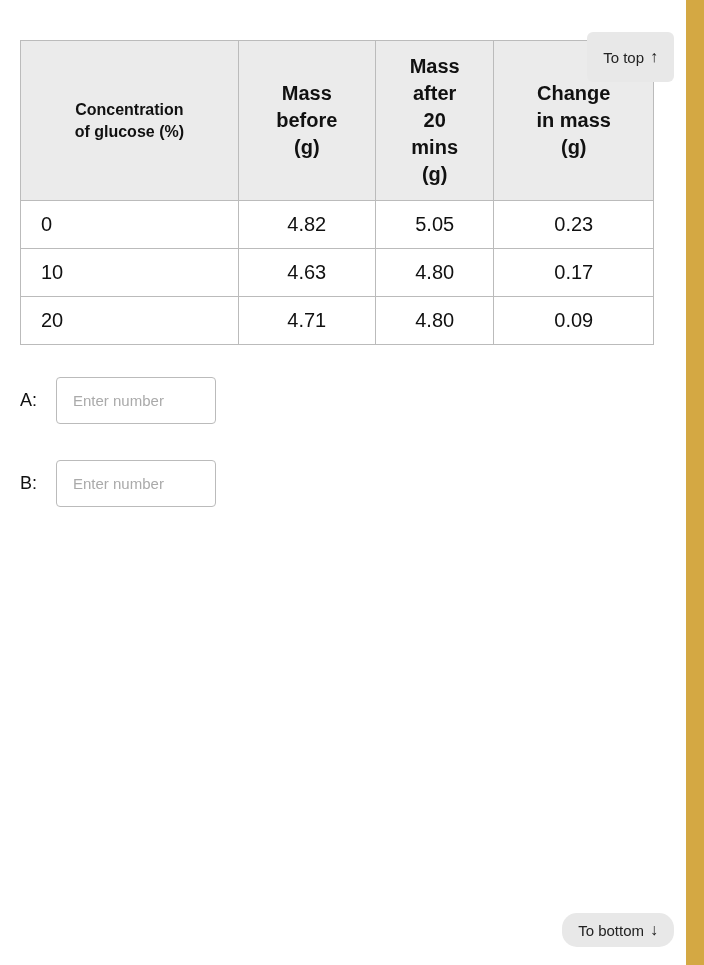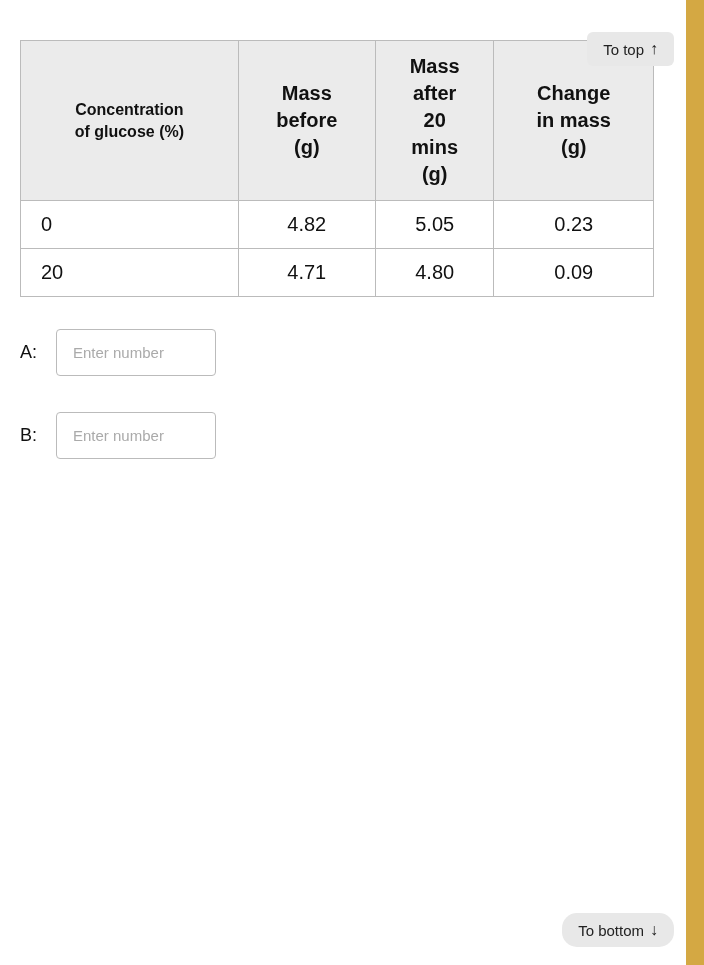--- a/index.html
+++ b/index.html
@@ -35,21 +35,21 @@
       background: #d4a843;
     }
 
     .to-top-btn {
       position: absolute;
       top: 32px;
       right: 30px;
       background: #e8e8e8;
       border: none;
       border-radius: 6px;
-      padding: 8px 16px;
+      padding: 16px 16px;
       font-size: 15px;
       font-weight: 500;
       cursor: pointer;
       display: flex;
       align-items: center;
       gap: 6px;
       color: #222;
       z-index: 10;
     }
 
@@ -189,20 +189,26 @@
       </tr>
     </thead>
     <tbody id="table-body">
     <tr>
       <td>0</td>
       <td>4.82</td>
       <td>5.05</td>
       <td>0.23</td>
     </tr>
         <tr>
+      <td>10</td>
+      <td>4.63</td>
+      <td>4.80</td>
+      <td>0.17</td>
+    </tr>
+        <tr>
       <td>20</td>
       <td>4.71</td>
       <td>4.80</td>
       <td>0.09</td>
     </tr>
       </tbody>
   </table>
 
 
   <div class="answer-section">

